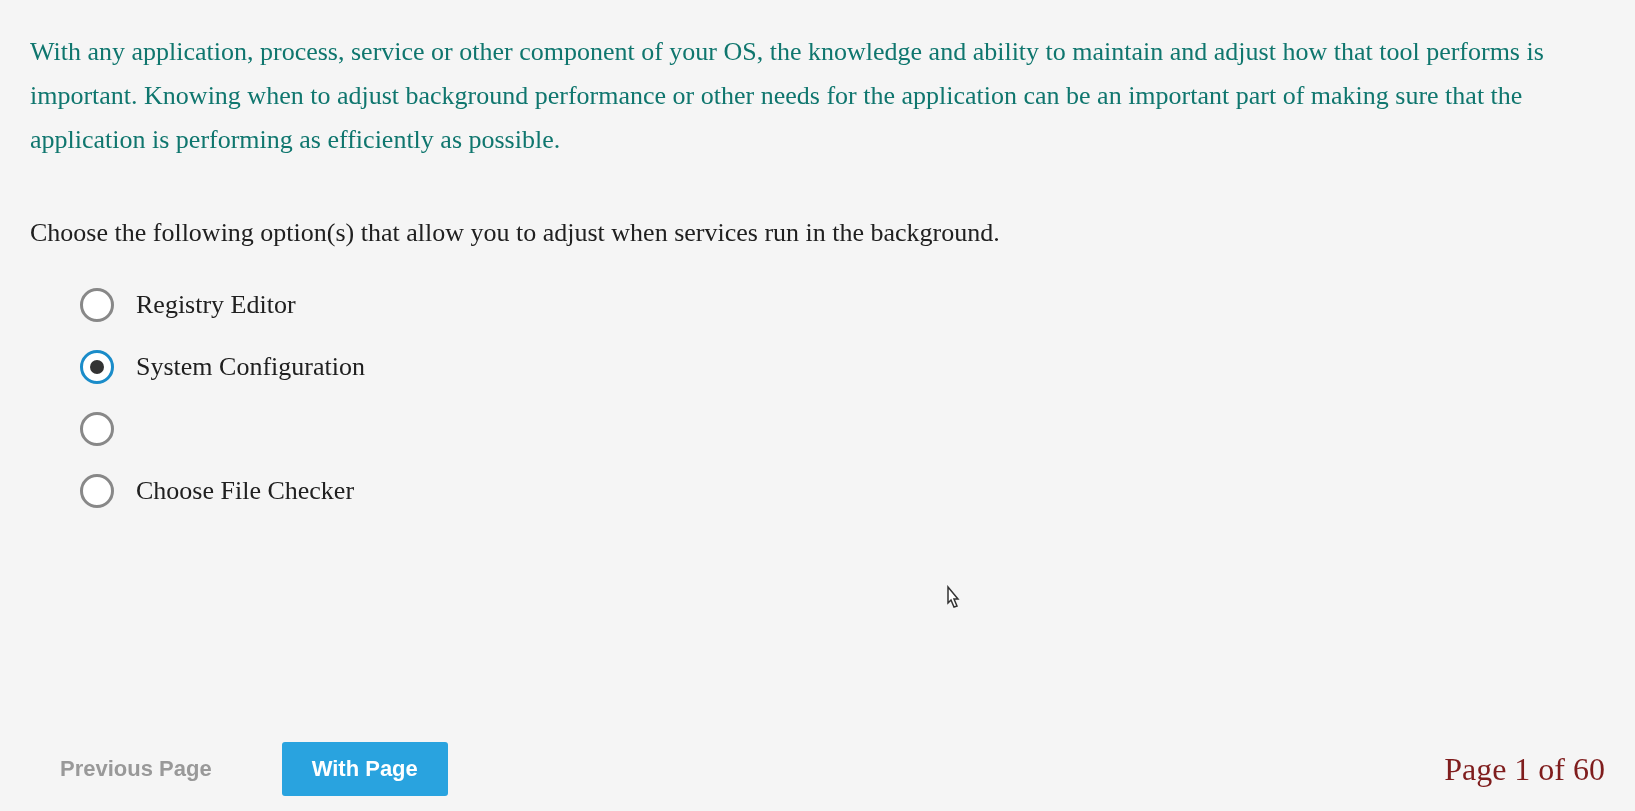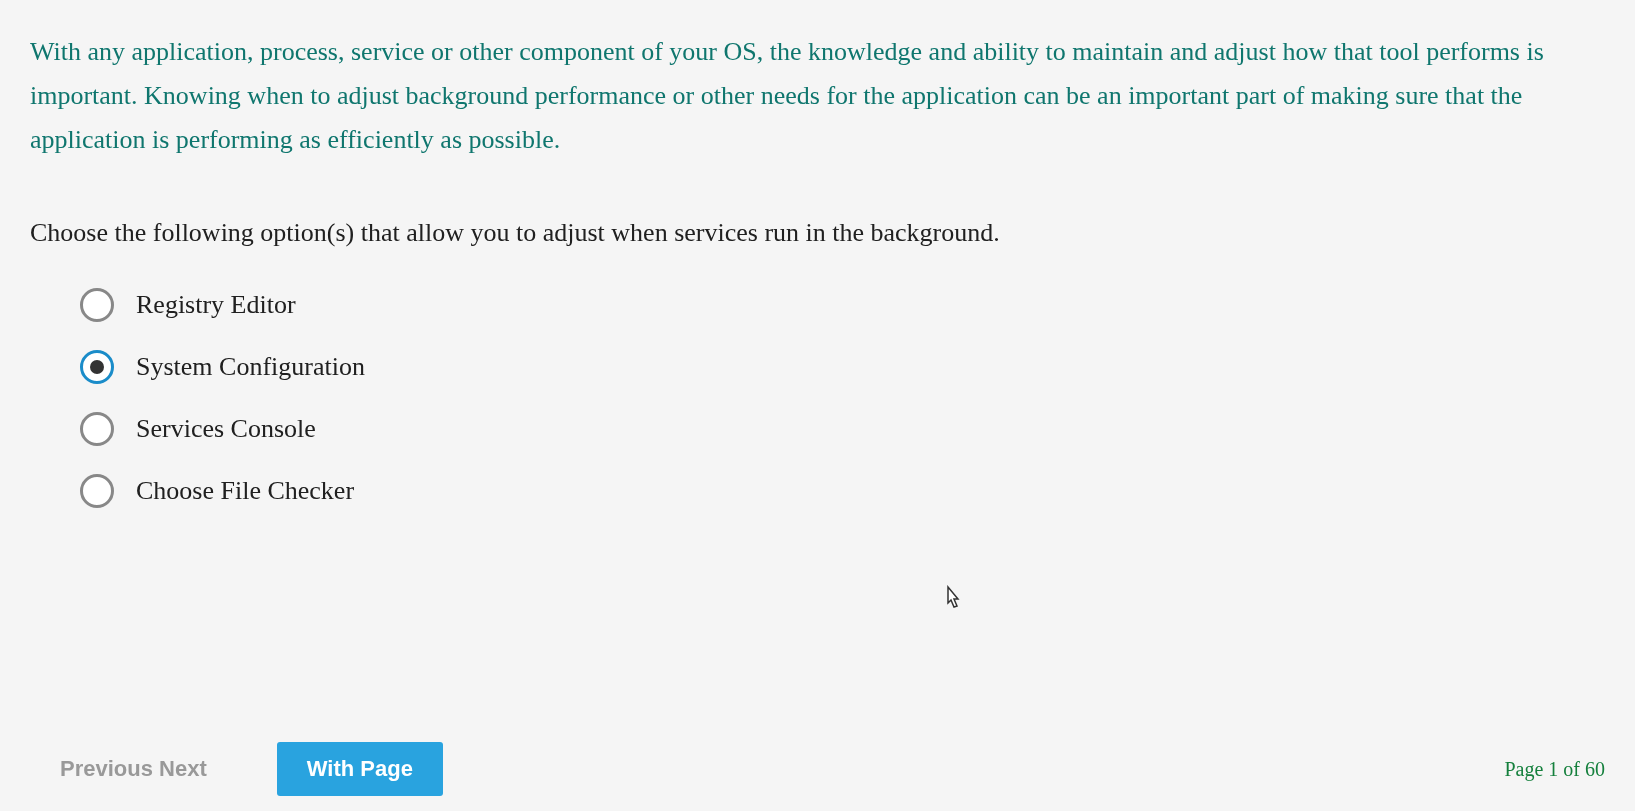--- a/index.html
+++ b/index.html
@@ -84,23 +84,23 @@
       color: #999;
       margin-right: 40px;
     }
     .btn-next {
       background: #29a3df;
       color: #fff;
       border-radius: 3px;
     }
     .page-indicator {
       margin-left: auto;
-      font-size: 20px;
+      font-size: 32px;
       font-family: Georgia, serif;
-      color: #15803d;
+      color: #7f1d1d;
     }
     .cursor-icon {
       position: absolute;
       top: 585px;
       left: 940px;
       font-size: 24px;
       color: #333;
       pointer-events: none;
     }
   </style>
@@ -114,31 +114,30 @@
   <div class="option">
     <span class="radio"></span>
     <span class="option-label">Registry Editor</span>
   </div>
   <div class="option">
     <span class="radio selected"></span>
     <span class="option-label">System Configuration</span>
   </div>
   <div class="option">
     <span class="radio"></span>
-    <span class="option-label">Services Console</span>
   </div>
   <div class="option">
     <span class="radio"></span>
     <span class="option-label">Choose File Checker</span>
   </div>
 </div>
 
 <div class="cursor-icon">
   <svg width="24" height="28" viewBox="0 0 24 28" fill="none" stroke="#333" stroke-width="1.5">
     <path d="M8 2 L8 18 L11 15 L14 22 L17 21 L14 14 L18 14 Z" fill="#fff"></path>
   </svg>
 </div>
 
 <div class="footer">
-  <button class="btn btn-prev">Previous Next</button>
+  <button class="btn btn-prev">Previous Page</button>
   <button class="btn btn-next">With Page</button>
   <span class="page-indicator">Page 1 of 60</span>
 </div>
 
 </body></html>

